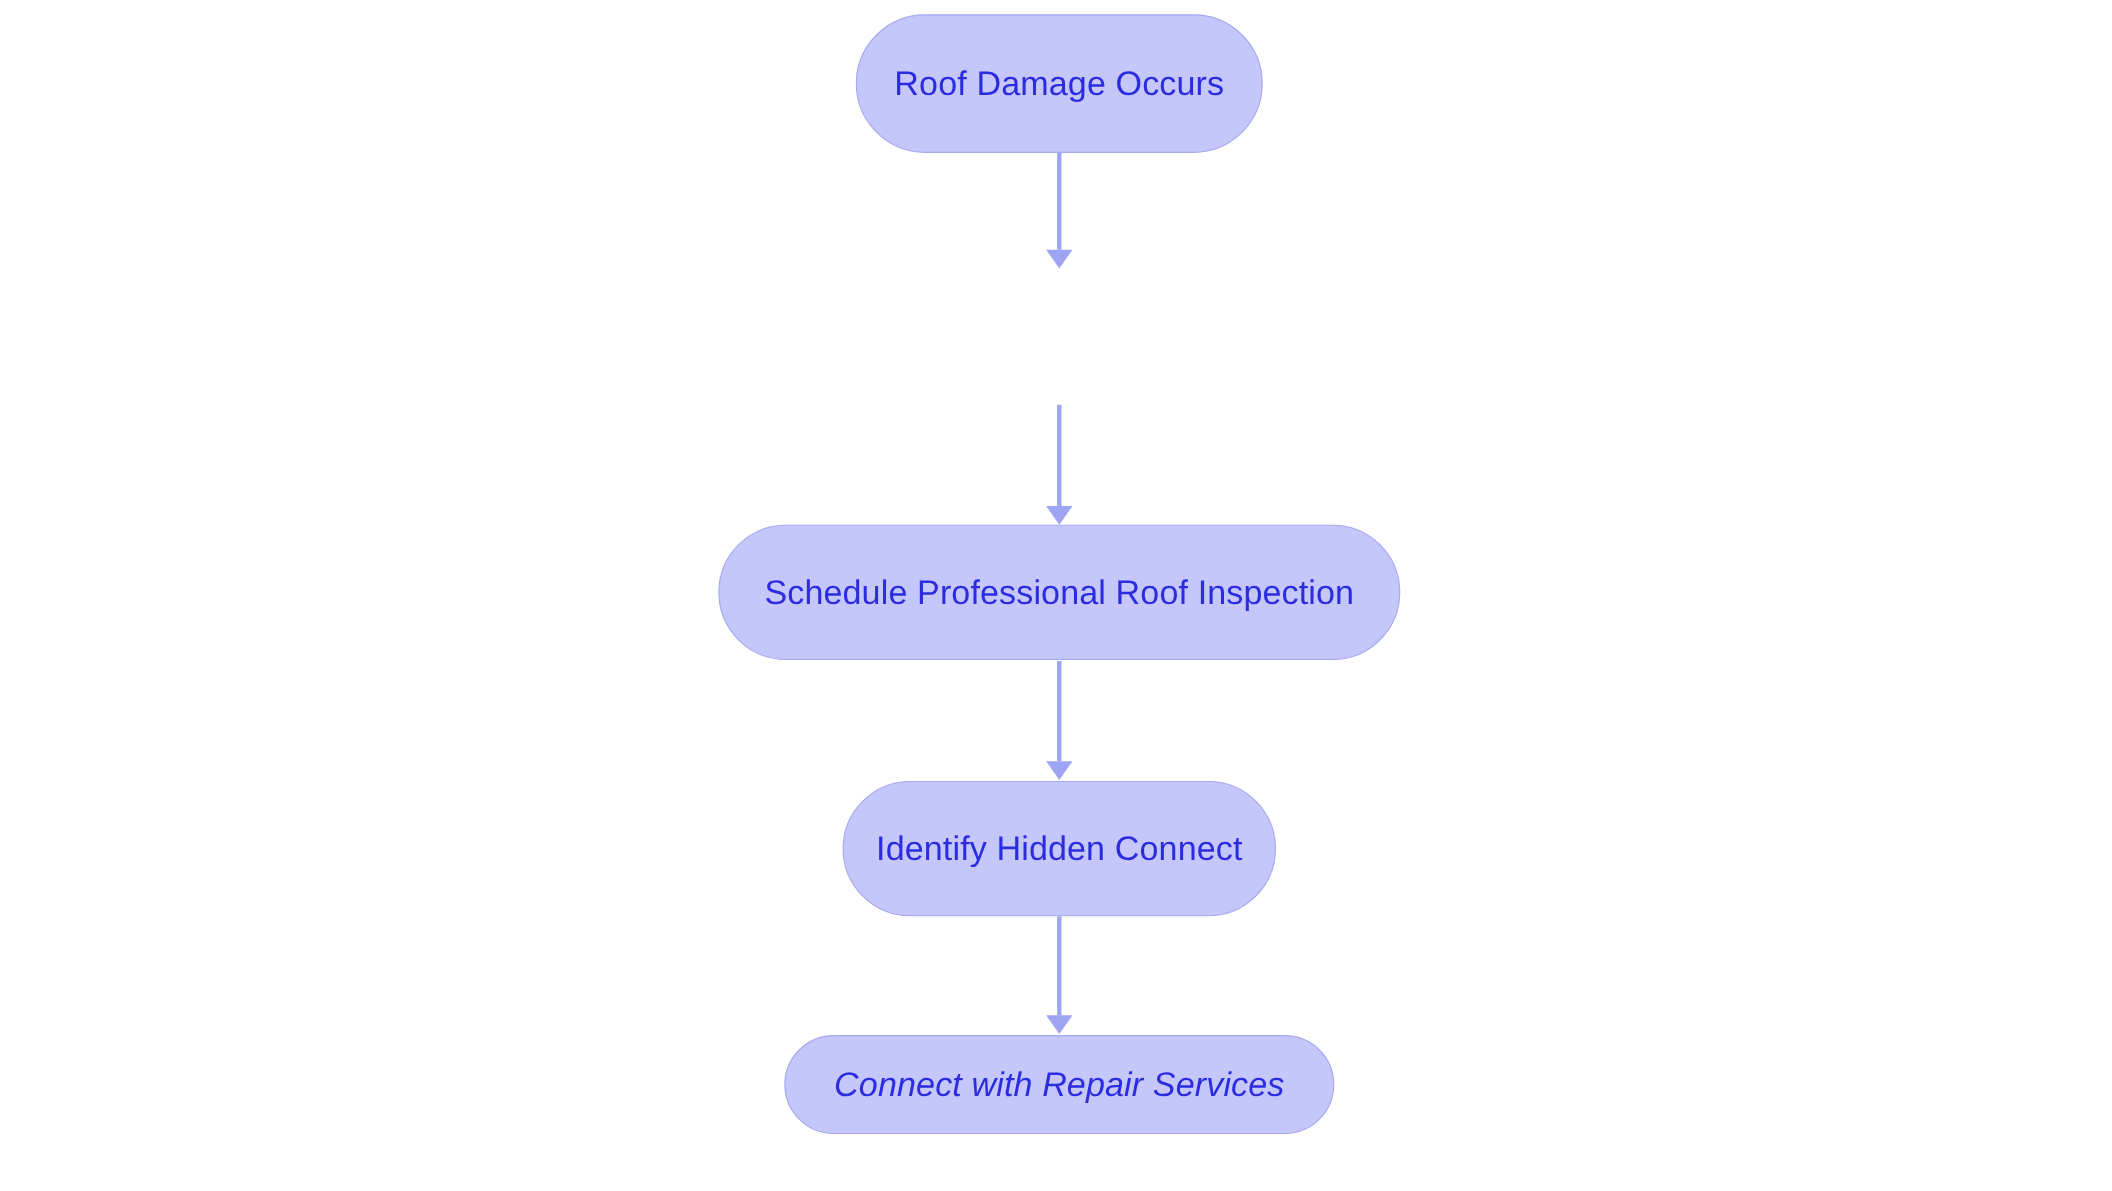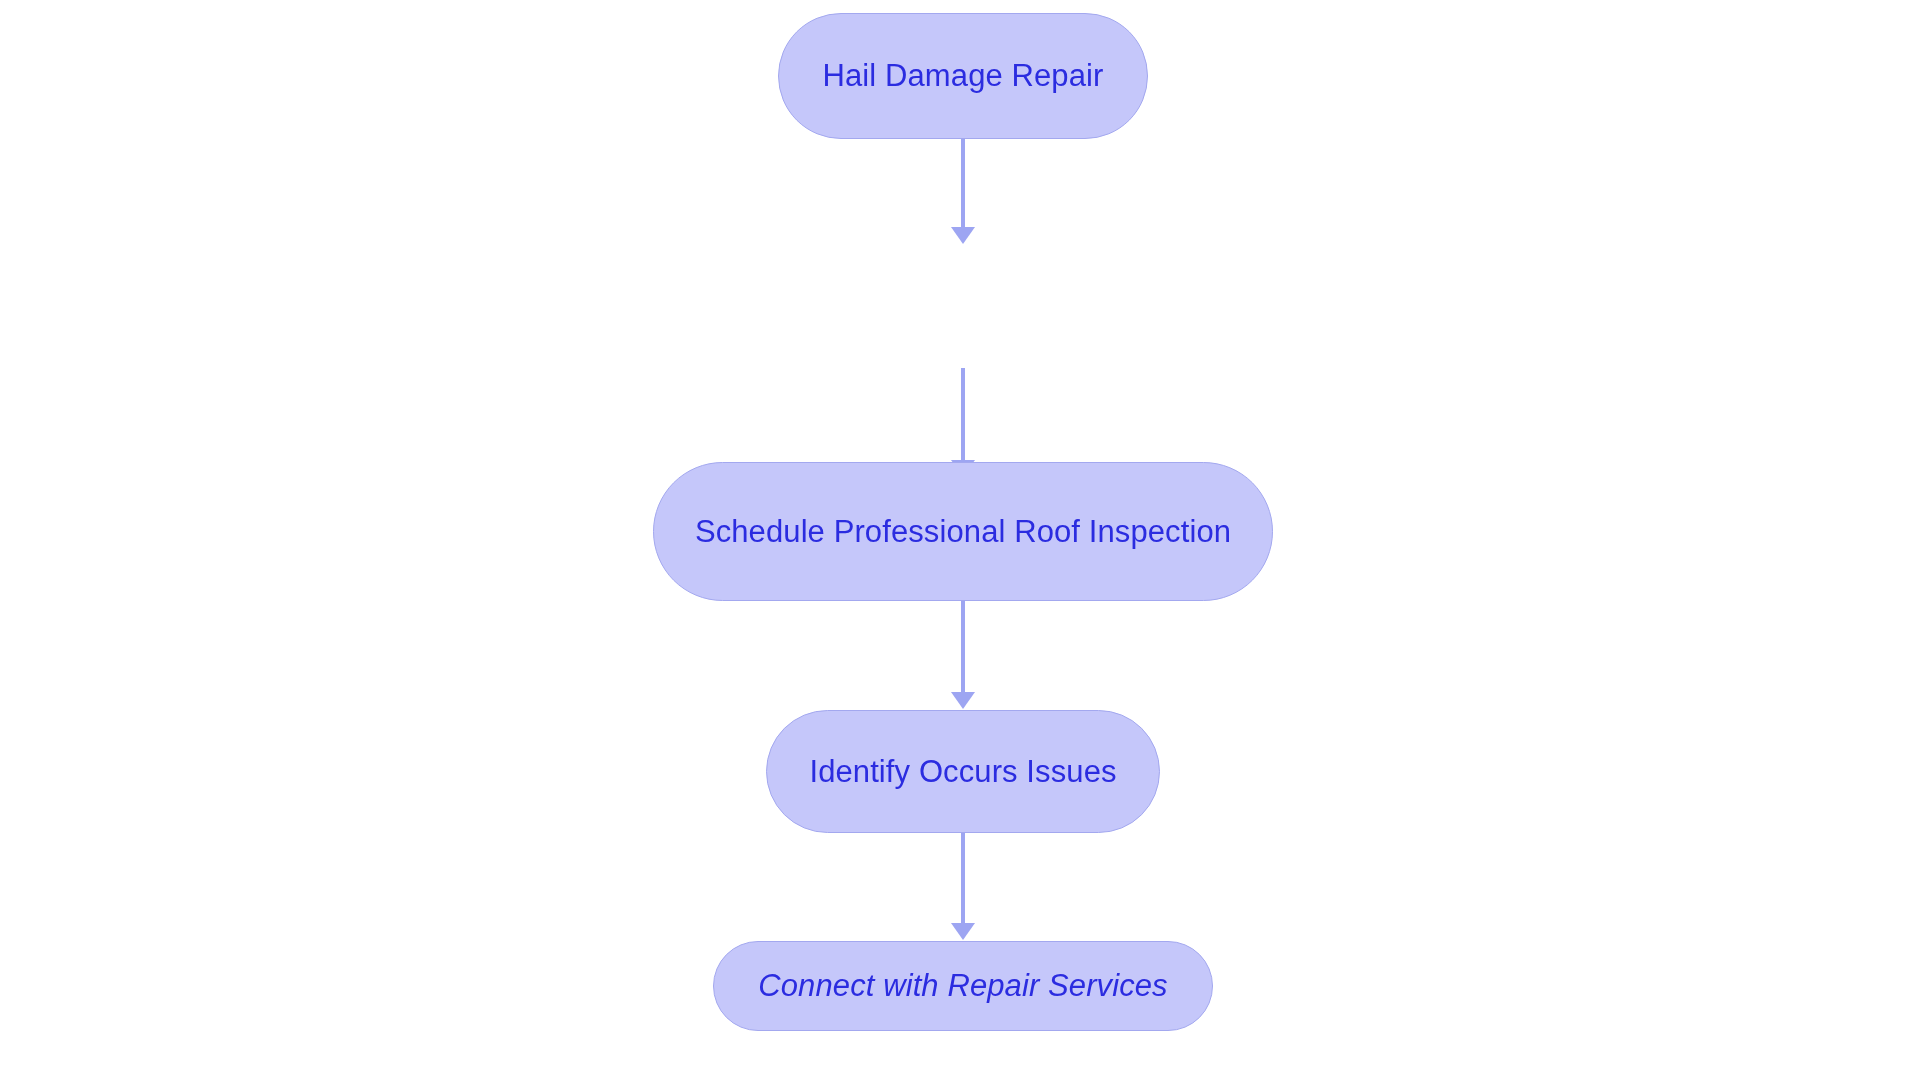--- a/index.html
+++ b/index.html
@@ -54,21 +54,21 @@
     line-height: 1.2;
     letter-spacing: 0.1px;
     white-space: nowrap;
     text-align: center;
     user-select: none;
   }
 
   
   #node-0 { left: 778px;  top: 13px;   width: 370px; height: 126px; }
   #node-1 { left: 583px;  top: 245px;  width: 760px; height: 123px; }
-  #node-2 { left: 653px;  top: 462px;  width: 620px; height: 139px; justify-content: center; }
+  #node-2 { left: 653px;  top: 477px;  width: 620px; height: 123px; justify-content: center; }
   #node-3 { left: 766px;  top: 710px;  width: 394px; height: 123px; }
   #node-4 { left: 713px;  top: 941px;  width: 500px; height: 90px; font-style: italic; }
 </style>
 </head>
 <body>
 
 <div id="flowchart-canvas">
 
   <svg id="connector-layer" viewBox="0 0 1920 1083" width="1920" height="1083" xmlns="http://www.w3.org/2000/svg">
     <defs>
@@ -92,29 +92,29 @@
       <polygon points="951,692 975,692 963,709" fill="#9da5f2"></polygon>
     </g>
 
     <g>
       <line x1="963" y1="833" x2="963" y2="923" stroke="#9da5f2" stroke-width="4"></line>
       <polygon points="951,923 975,923 963,940" fill="#9da5f2"></polygon>
     </g>
   </svg>
 
   <div class="flow-node" id="node-0">
-    <span class="flow-node-label">Hail Damage Repair</span>
+    <span class="flow-node-label">Roof Damage Occurs</span>
   </div>
 
 
   <div class="flow-node" id="node-2">
     <span class="flow-node-label">Schedule Professional Roof Inspection</span>
   </div>
 
   <div class="flow-node" id="node-3">
-    <span class="flow-node-label">Identify Occurs Issues</span>
+    <span class="flow-node-label">Identify Hidden Connect</span>
   </div>
 
   <div class="flow-node" id="node-4">
     <span class="flow-node-label">Connect with Repair Services</span>
   </div>
 
 </div>
 
 </body></html>

